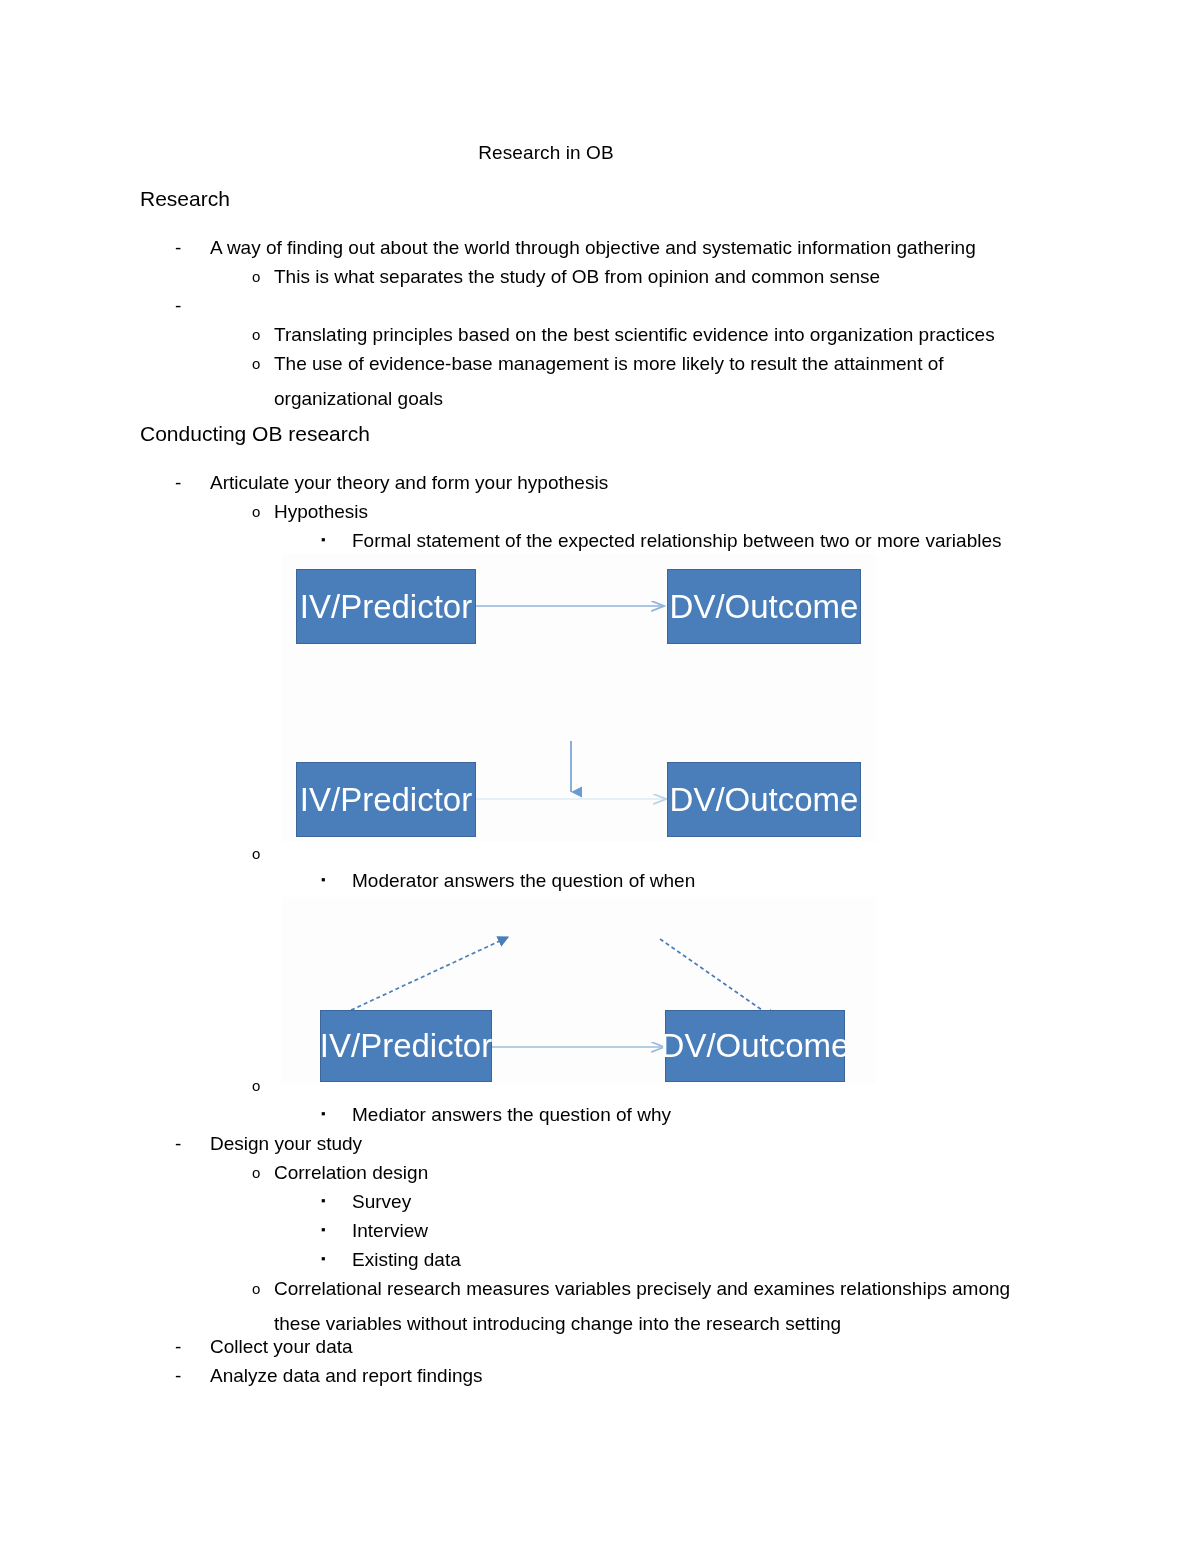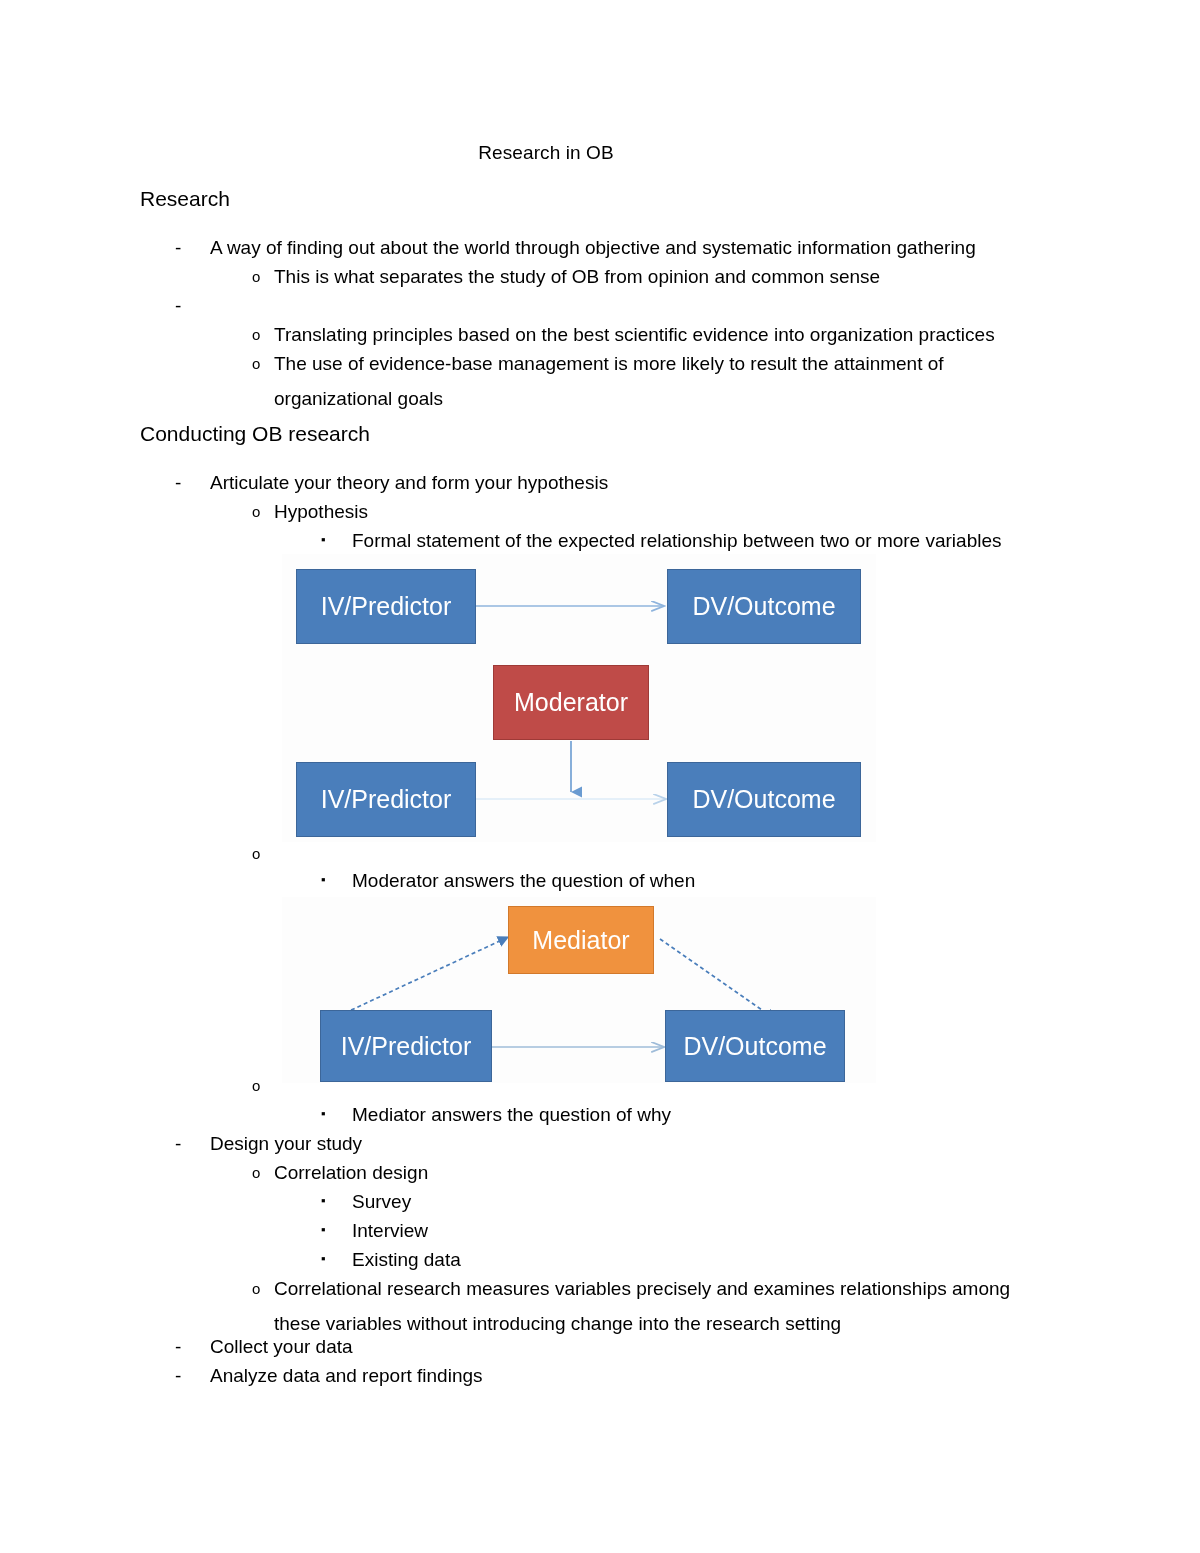--- a/index.html
+++ b/index.html
@@ -73,21 +73,21 @@
     position: absolute;
     background: #fdfdfd;
   }
   .dbox {
     position: absolute;
     box-sizing: border-box;
     display: flex;
     align-items: center;
     justify-content: center;
     color: #ffffff;
-    font-size: 25px;
+    font-size: 33px;
     font-family: "Liberation Sans", sans-serif;
   }
   .dbox.blue {
     background: #4a7ebb;
     border: 1px solid #3c6699;
   }
   .dbox.red {
     background: #bf4b48;
     border: 1px solid #9e3a37;
   }
@@ -173,23 +173,20 @@
 
       <line x1="289" y1="187" x2="289" y2="238" stroke="#6a9bd1" stroke-width="1.6" marker-end="url(#ah-down)"></line>
     </svg>
 
     <div class="dbox blue" style="left:14px; top:15px; width:180px; height:75px;">
       <span>IV/Predictor</span>
     </div>
     <div class="dbox blue" style="left:385px; top:15px; width:194px; height:75px;">
       <span>DV/Outcome</span>
     </div>
-    <div class="dbox red" style="left:211px; top:111px; width:156px; height:75px;">
-      <span>Moderator</span>
-    </div>
     <div class="dbox blue" style="left:14px; top:208px; width:180px; height:75px;">
       <span>IV/Predictor</span>
     </div>
     <div class="dbox blue" style="left:385px; top:208px; width:194px; height:75px;">
       <span>DV/Outcome</span>
     </div>
   </div>
 
   <div class="line lvl2" style="top:836px">
     <span class="bullet">o</span>
@@ -213,23 +210,20 @@
         </marker>
       </defs>
 
       <line x1="50" y1="122" x2="222" y2="42" stroke="#4a7ebb" stroke-width="1.7" stroke-dasharray="4 3" marker-end="url(#mh-dash)"></line>
 
       <line x1="378" y1="42" x2="490" y2="120" stroke="#4a7ebb" stroke-width="1.7" stroke-dasharray="4 3" marker-end="url(#mh-dash)"></line>
 
       <line x1="209" y1="150" x2="382" y2="150" stroke="#9fbcd9" stroke-width="1.6" marker-end="url(#mh-solid)"></line>
     </svg>
 
-    <div class="dbox orange" style="left:226px; top:9px; width:146px; height:68px;">
-      <span>Mediator</span>
-    </div>
     <div class="dbox blue" style="left:38px; top:113px; width:172px; height:72px;">
       <span>IV/Predictor</span>
     </div>
     <div class="dbox blue" style="left:383px; top:113px; width:180px; height:72px;">
       <span>DV/Outcome</span>
     </div>
   </div>
 
   <div class="line lvl2" style="top:1068px">
     <span class="bullet">o</span>

